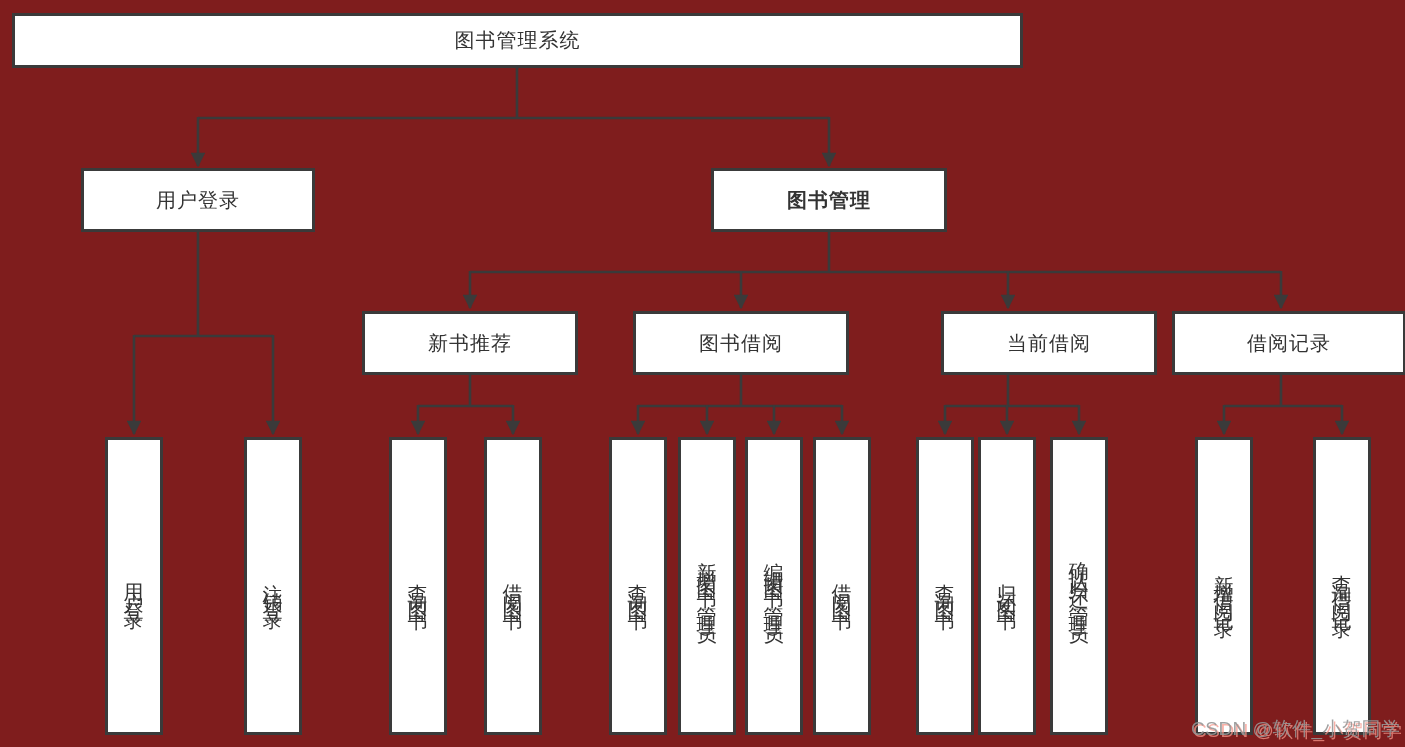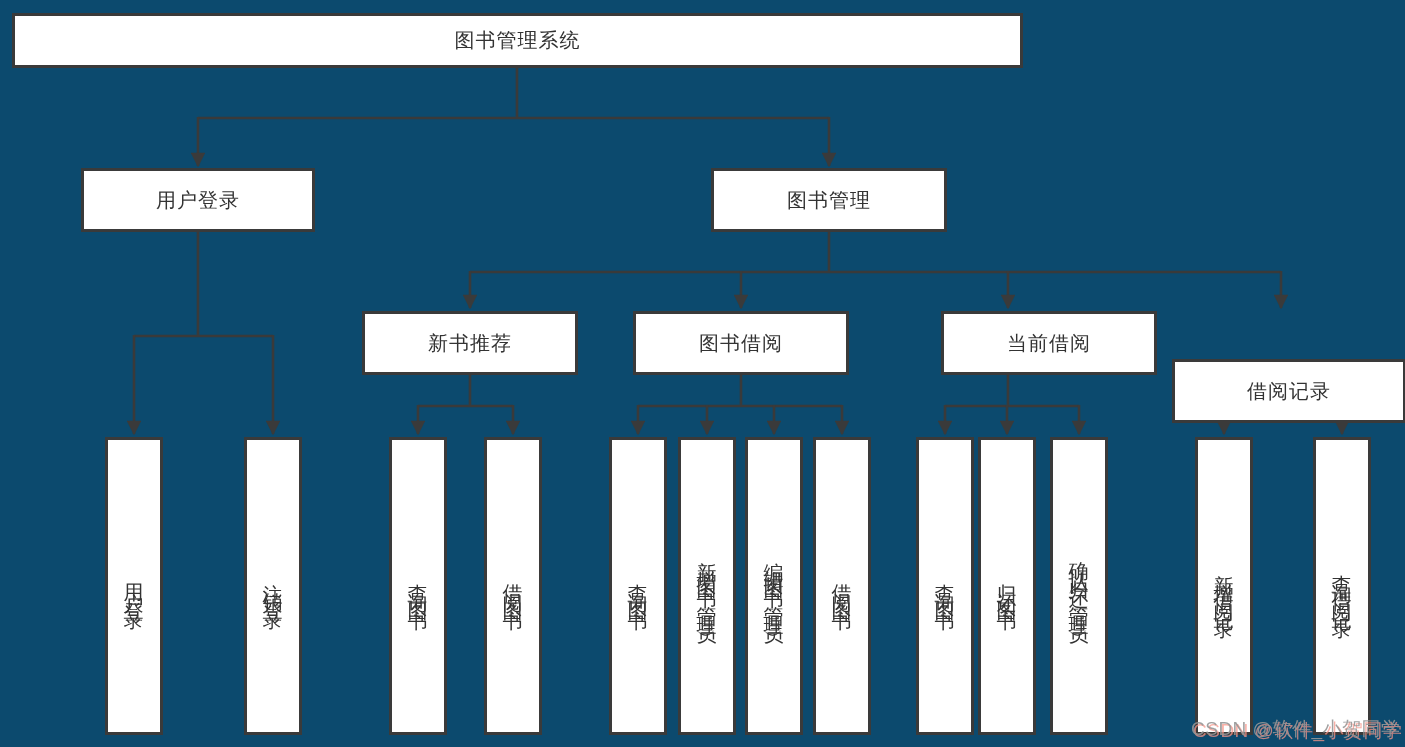--- a/index.html
+++ b/index.html
@@ -4,21 +4,21 @@
 <style>
   html, body { margin: 0; padding: 0; }
   body {
     font-family: "Liberation Sans", "DejaVu Sans", sans-serif;
     background: #ffffff;
   }
   .canvas {
     position: relative;
     width: 1405px;
     height: 747px;
-    background: #0c4a6e;
+    background: #7f1d1d;
     overflow: hidden;
   }
   .wires {
     position: absolute;
     left: 0; top: 0;
     width: 1405px; height: 747px;
     pointer-events: none;
   }
   .box {
     position: absolute;
@@ -102,34 +102,34 @@
     <line x1="1342" y1="405" x2="1342" y2="434" stroke="#3a3a3a" stroke-width="2.6" marker-end="url(#arrow)"></line>
   </svg>
 
   <div class="box root">
     <span>图书管理系统</span>
   </div>
 
   <div class="box hbox lv2" style="left:81px; width:234px;">
     <span>用户登录</span>
   </div>
-  <div class="box hbox lv2" style="left:711px; width:236px;">
+  <div class="box hbox lv2" style="left:711px; width:236px;font-weight:bold;">
     <span>图书管理</span>
   </div>
 
   <div class="box hbox lv3" style="left:633px; width:216px;">
     <span>图书借阅</span>
   </div>
   <div class="box hbox lv3" style="left:362px; width:216px;">
     <span>新书推荐</span>
   </div>
   <div class="box hbox lv3" style="left:900px; width:216px;margin-left:41px;">
     <span>当前借阅</span>
   </div>
-  <div class="box hbox lv3" style="left:1172px; width:234px;margin-top:48px;">
+  <div class="box hbox lv3" style="left:1172px; width:234px;">
     <span>借阅记录</span>
   </div>
 
   <div class="box leaf" style="left:105px;">
     <span class="vtext">用户登录</span>
   </div>
   <div class="box leaf" style="left:244px;">
     <span class="vtext">注销登录</span>
   </div>
 

